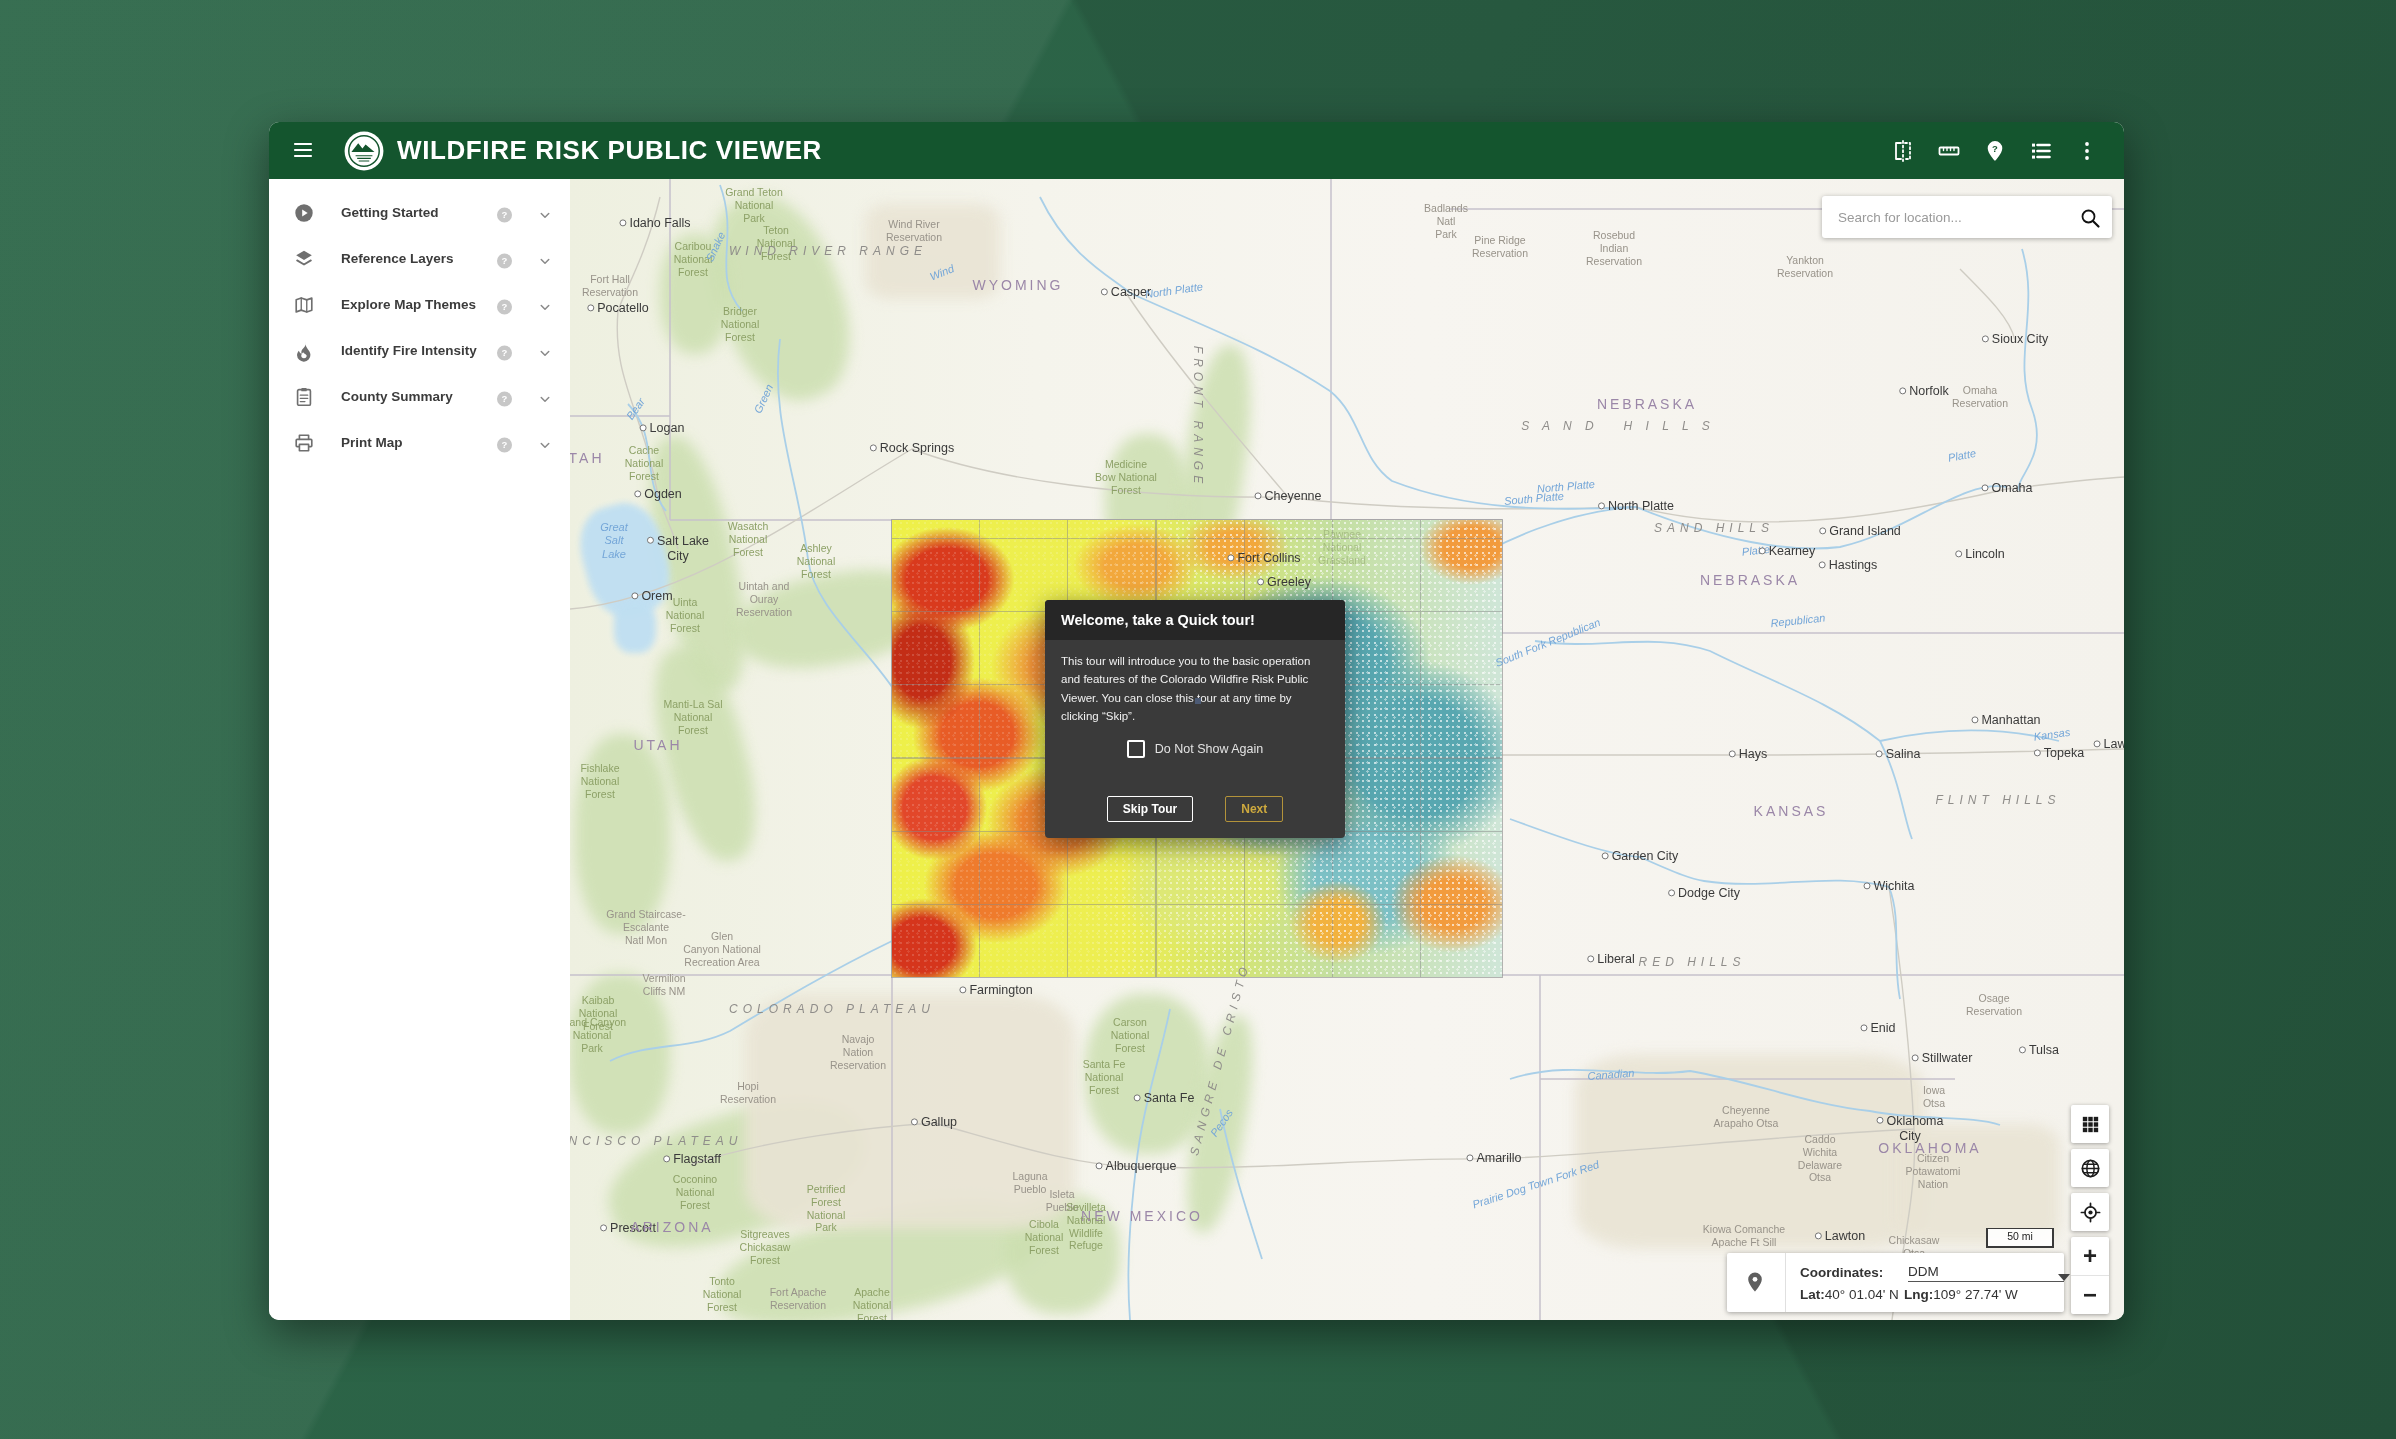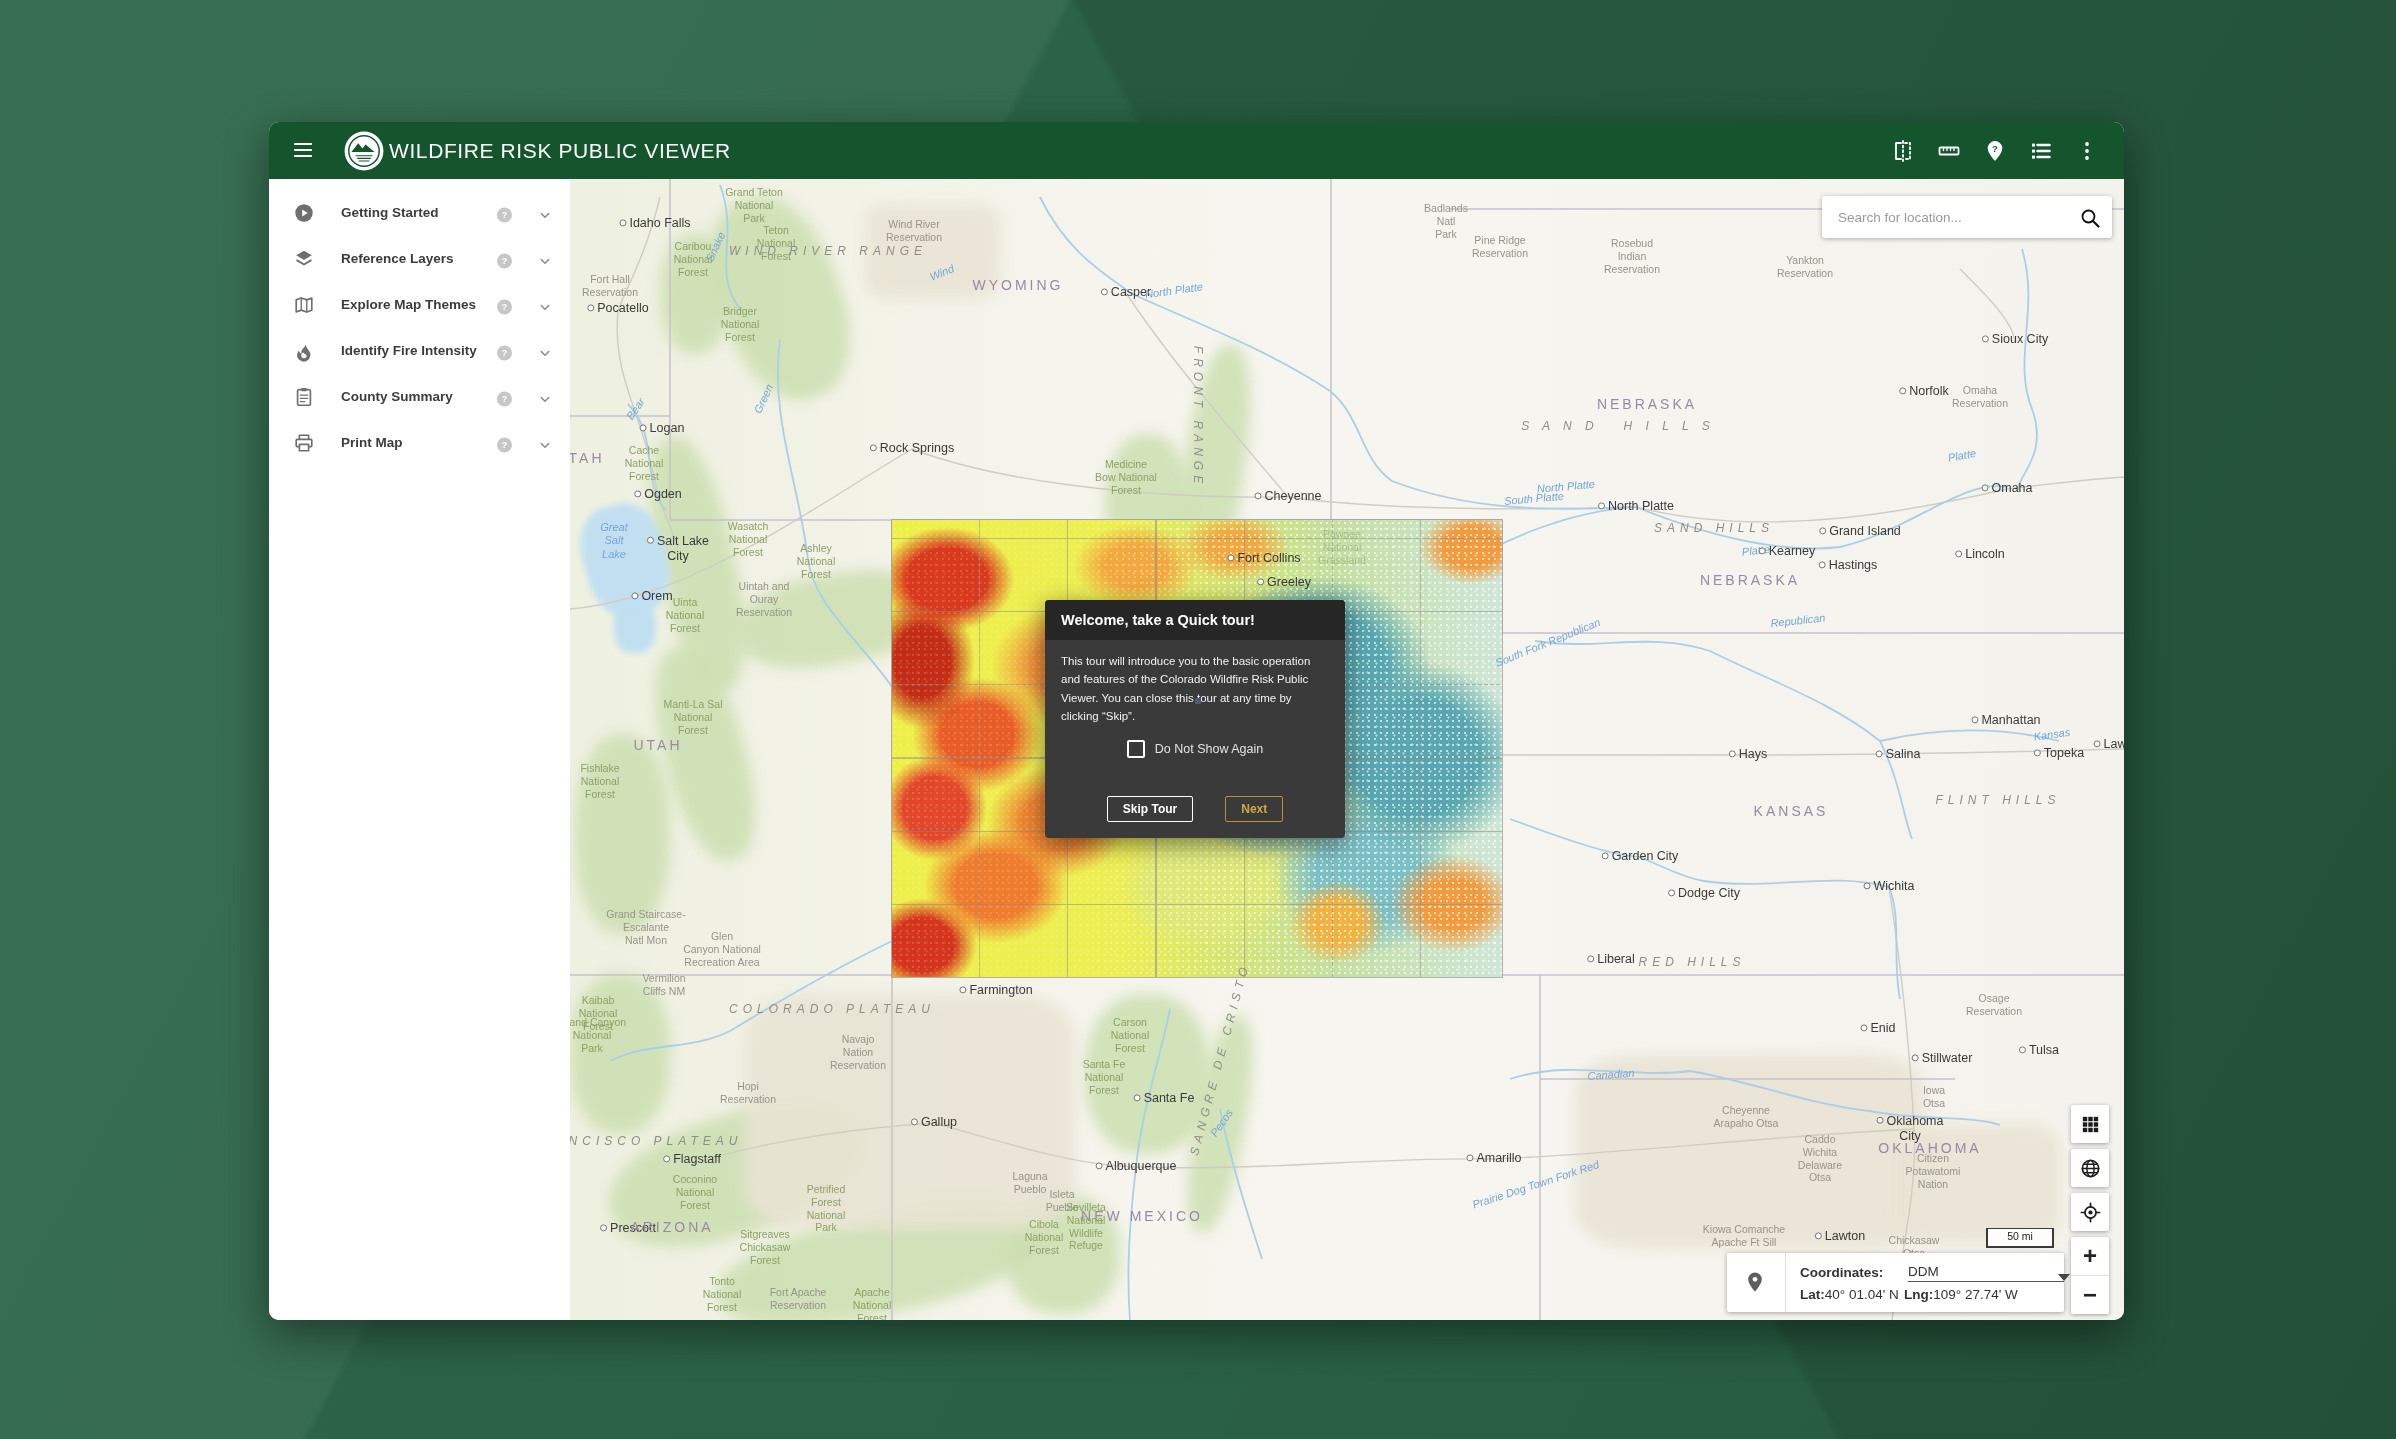--- a/index.html
+++ b/index.html
@@ -9,21 +9,21 @@
     background:linear-gradient(62deg,transparent 58%,rgba(0,0,0,.10) 58.3%);}
   .stage::after{content:"";position:absolute;inset:0;
     background:linear-gradient(298deg,transparent 66%,rgba(255,255,255,.05) 66.3%);}
   .window{position:absolute;left:269px;top:122px;width:1855px;height:1198px;border-radius:10px;
     overflow:hidden;box-shadow:0 14px 44px rgba(0,0,0,.45);background:#fff;z-index:2;}
   
   .hdr{position:absolute;left:0;top:0;right:0;height:57px;background:#14552e;display:flex;
     align-items:center;color:#fff;z-index:10;}
   .hdr .burger{margin-left:22px;width:26px;height:26px;color:#fff;cursor:pointer;}
   .logo{width:42px;height:42px;margin-left:26px;flex:0 0 auto;}
-  .hdr-title{margin-left:4px;font-size:21px;font-weight:400;letter-spacing:.6px;}
+  .hdr-title{margin-left:12px;font-size:26px;font-weight:700;letter-spacing:.6px;}
   .hdr-actions{margin-left:auto;margin-right:14px;display:flex;align-items:center;}
   .hdr-actions .abtn{width:46px;height:40px;display:flex;align-items:center;justify-content:center;
     color:#fff;cursor:pointer;}
   .icon-s{width:24px;height:24px;display:block;}
   
   .side{position:absolute;left:0;top:57px;bottom:0;width:301px;background:#fff;z-index:9;padding-top:10px;}
   .srow{height:46px;display:flex;align-items:center;padding:0 16px 0 24px;cursor:pointer;}
   .srow .micon{width:22px;height:22px;color:#6f6f6f;flex:0 0 auto;}
   .srow .slabel{margin-left:26px;font-size:13.5px;font-weight:700;color:#3c3c3c;flex:1;}
   .srow .help{width:19px;height:19px;color:#c7c7c7;margin-right:22px;}
@@ -516,21 +516,21 @@
           <span class="lbl city dot" style="left: 694px; top: 380px;">Fort Collins</span>
           <span class="lbl city dot" style="left: 714px; top: 404px;">Greeley</span>
           <span class="lbl forest faint" style="left: 772px; top: 368px;">Pawnee
 National
 Grassland</span>
           <span class="lbl res" style="left: 876px; top: 42px;">Badlands
 Natl
 Park</span>
           <span class="lbl res" style="left: 930px; top: 68px;">Pine Ridge
 Reservation</span>
-          <span class="lbl res" style="left: 1044px; top: 77px; margin-left: 18px;">Rosebud
+          <span class="lbl res" style="left: 1044px; top: 69px;">Rosebud
 Indian
 Reservation</span>
           <span class="lbl res" style="left: 1235px; top: 88px;">Yankton
 Reservation</span>
           <span class="lbl state" style="left: 1077px; top: 226px;">NEBRASKA</span>
           <span class="lbl region" style="left: 1048px; top: 247px;">S A N D   H I L L S</span>
           <span class="lbl city dot" style="left: 1354px; top: 213px;">Norfolk</span>
           <span class="lbl res" style="left: 1410px; top: 218px;">Omaha
 Reservation</span>
           <span class="lbl city dot" style="left: 1445px; top: 161px;">Sioux City</span>

